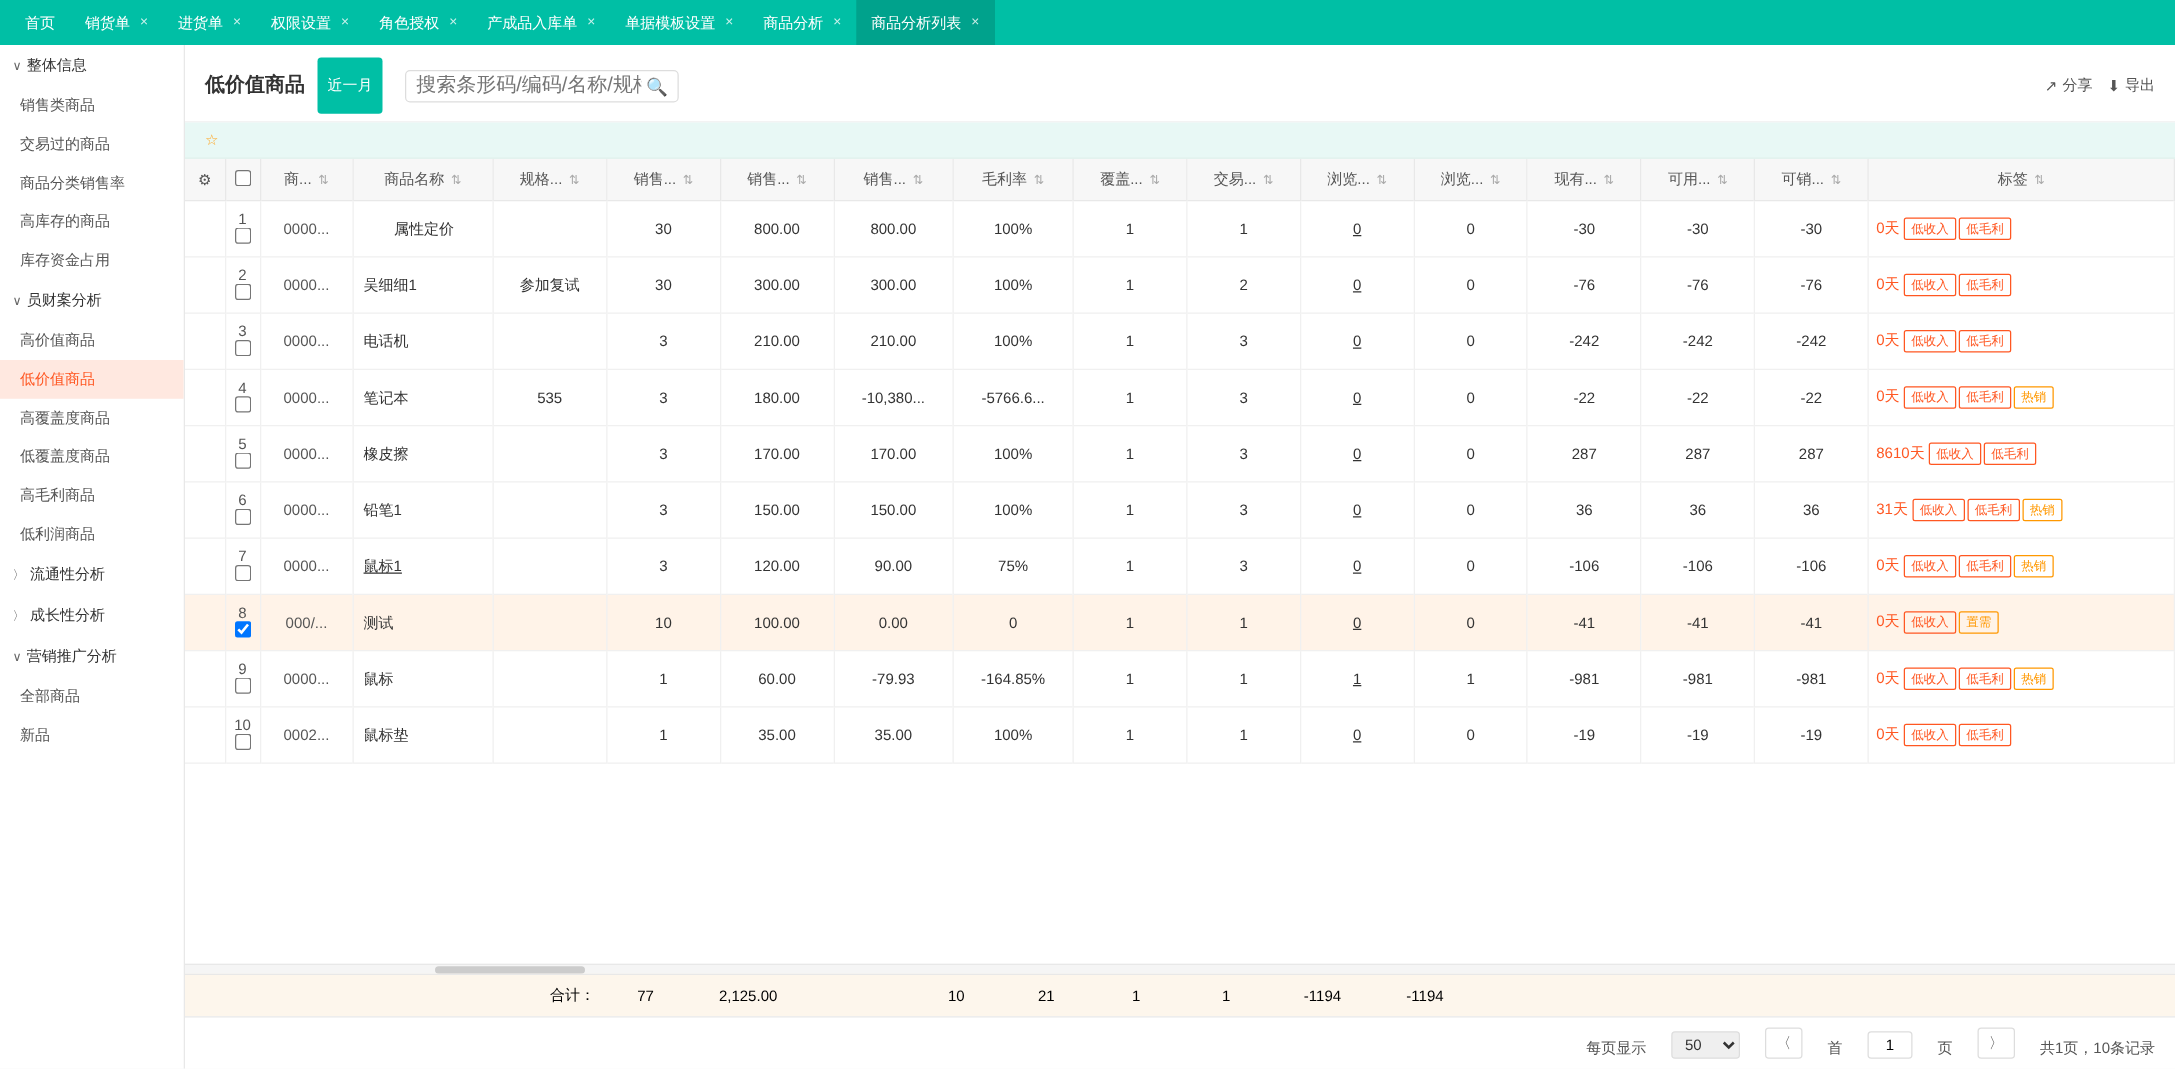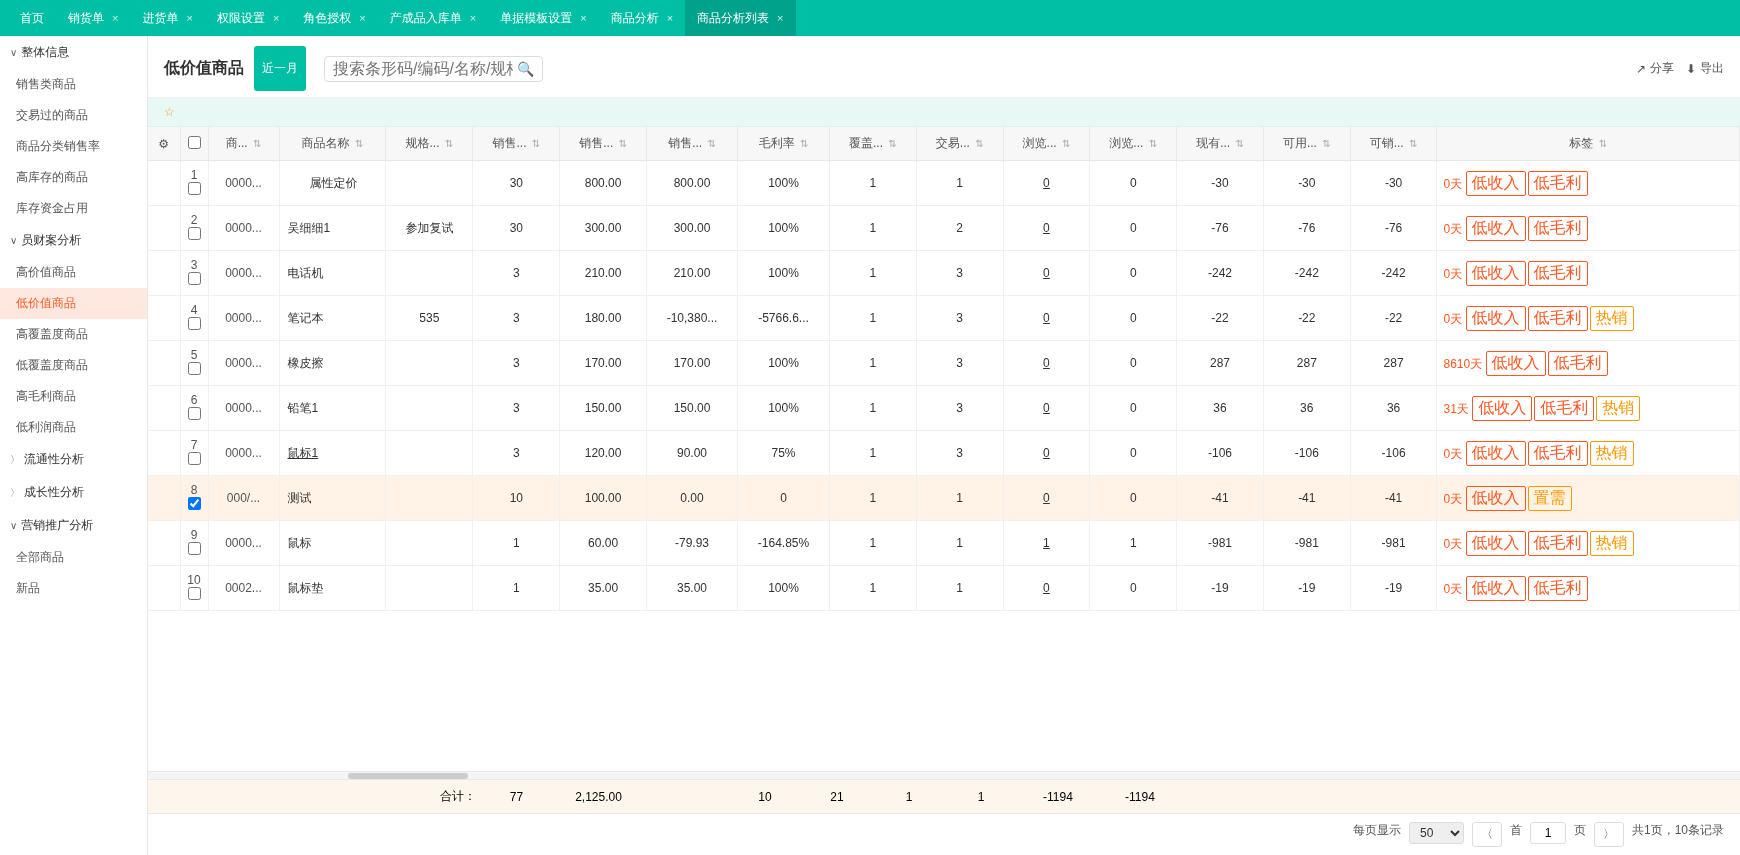--- a/index.html
+++ b/index.html
@@ -171,21 +171,21 @@
       border-right: 1px solid #f0f0f0;
       white-space: nowrap;
     }
     .underline-link { text-decoration: underline; color: #333; cursor: pointer; }
 
     
     .tag {
       display: inline-block;
       padding: 1px 5px;
       border-radius: 2px;
-      font-size: 16px;
+      font-size: 10px;
       margin-right: 2px;
     }
     .tag-red-border { color: #ff5722; border: 1px solid #ff5722; }
     .tag-orange-border { color: #ff9800; border: 1px solid #ff9800; }
     .tag-days { color: #ff5722; }
 
     
     .footer-totals {
       background: #fdf6ec;
       border-top: 1px solid #e8e8e8;
@@ -194,23 +194,23 @@
       align-items: center;
       gap: 0;
     }
 
     
     .pagination-bar {
       background: #fff;
       border-top: 1px solid #e8e8e8;
       padding: 8px 16px;
       display: flex;
-      align-items: flex-start;
+      align-items: flex-end;
       justify-content: flex-end;
-      gap: 8px;
+      gap: 20px;
     }
     .pagination-bar span { color: #555; font-size: 12px; }
     .page-size-select {
       border: 1px solid #ddd;
       border-radius: 3px;
       padding: 2px 6px;
       font-size: 12px;
       color: #333;
     }
     .page-btn {

